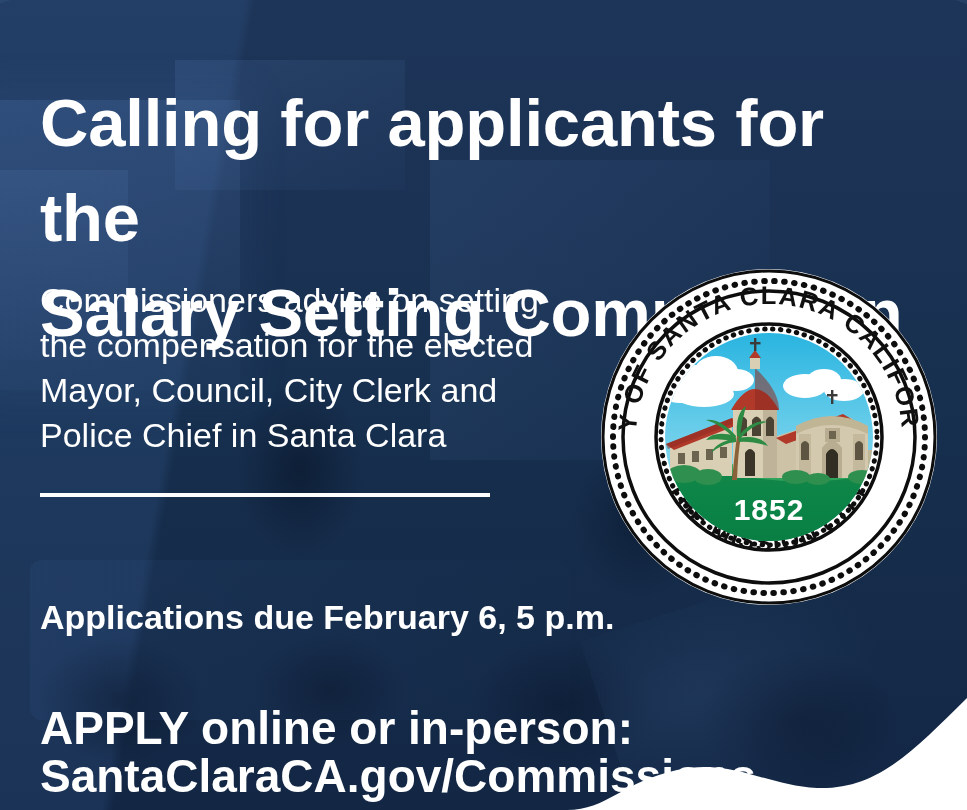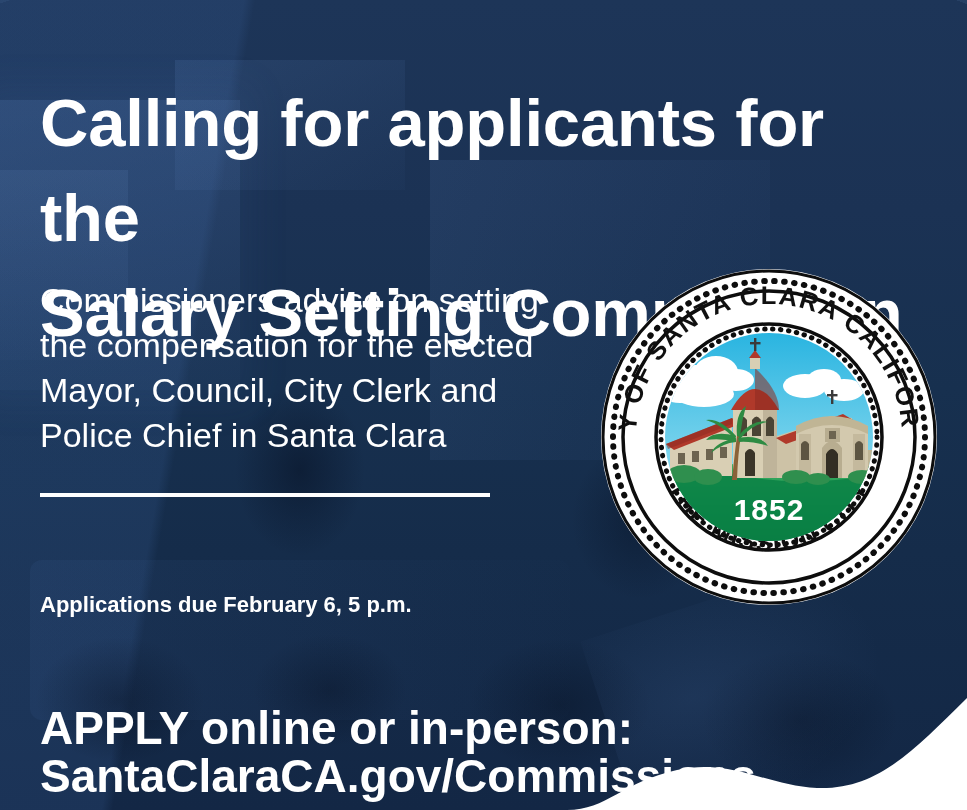--- a/index.html
+++ b/index.html
@@ -124,21 +124,21 @@
     width: 450px;
     height: 4px;
     background: #ffffff;
   }
 
   .deadline {
     position: absolute;
     left: 40px;
     top: 563px;
     color: #ffffff;
-    font-size: 22px;
+    font-size: 34px;
     line-height: 40px;
     font-weight: 700;
   }
 
   .apply {
     position: absolute;
     left: 40px;
     top: 658px;
     width: 620px;
     color: #ffffff;

